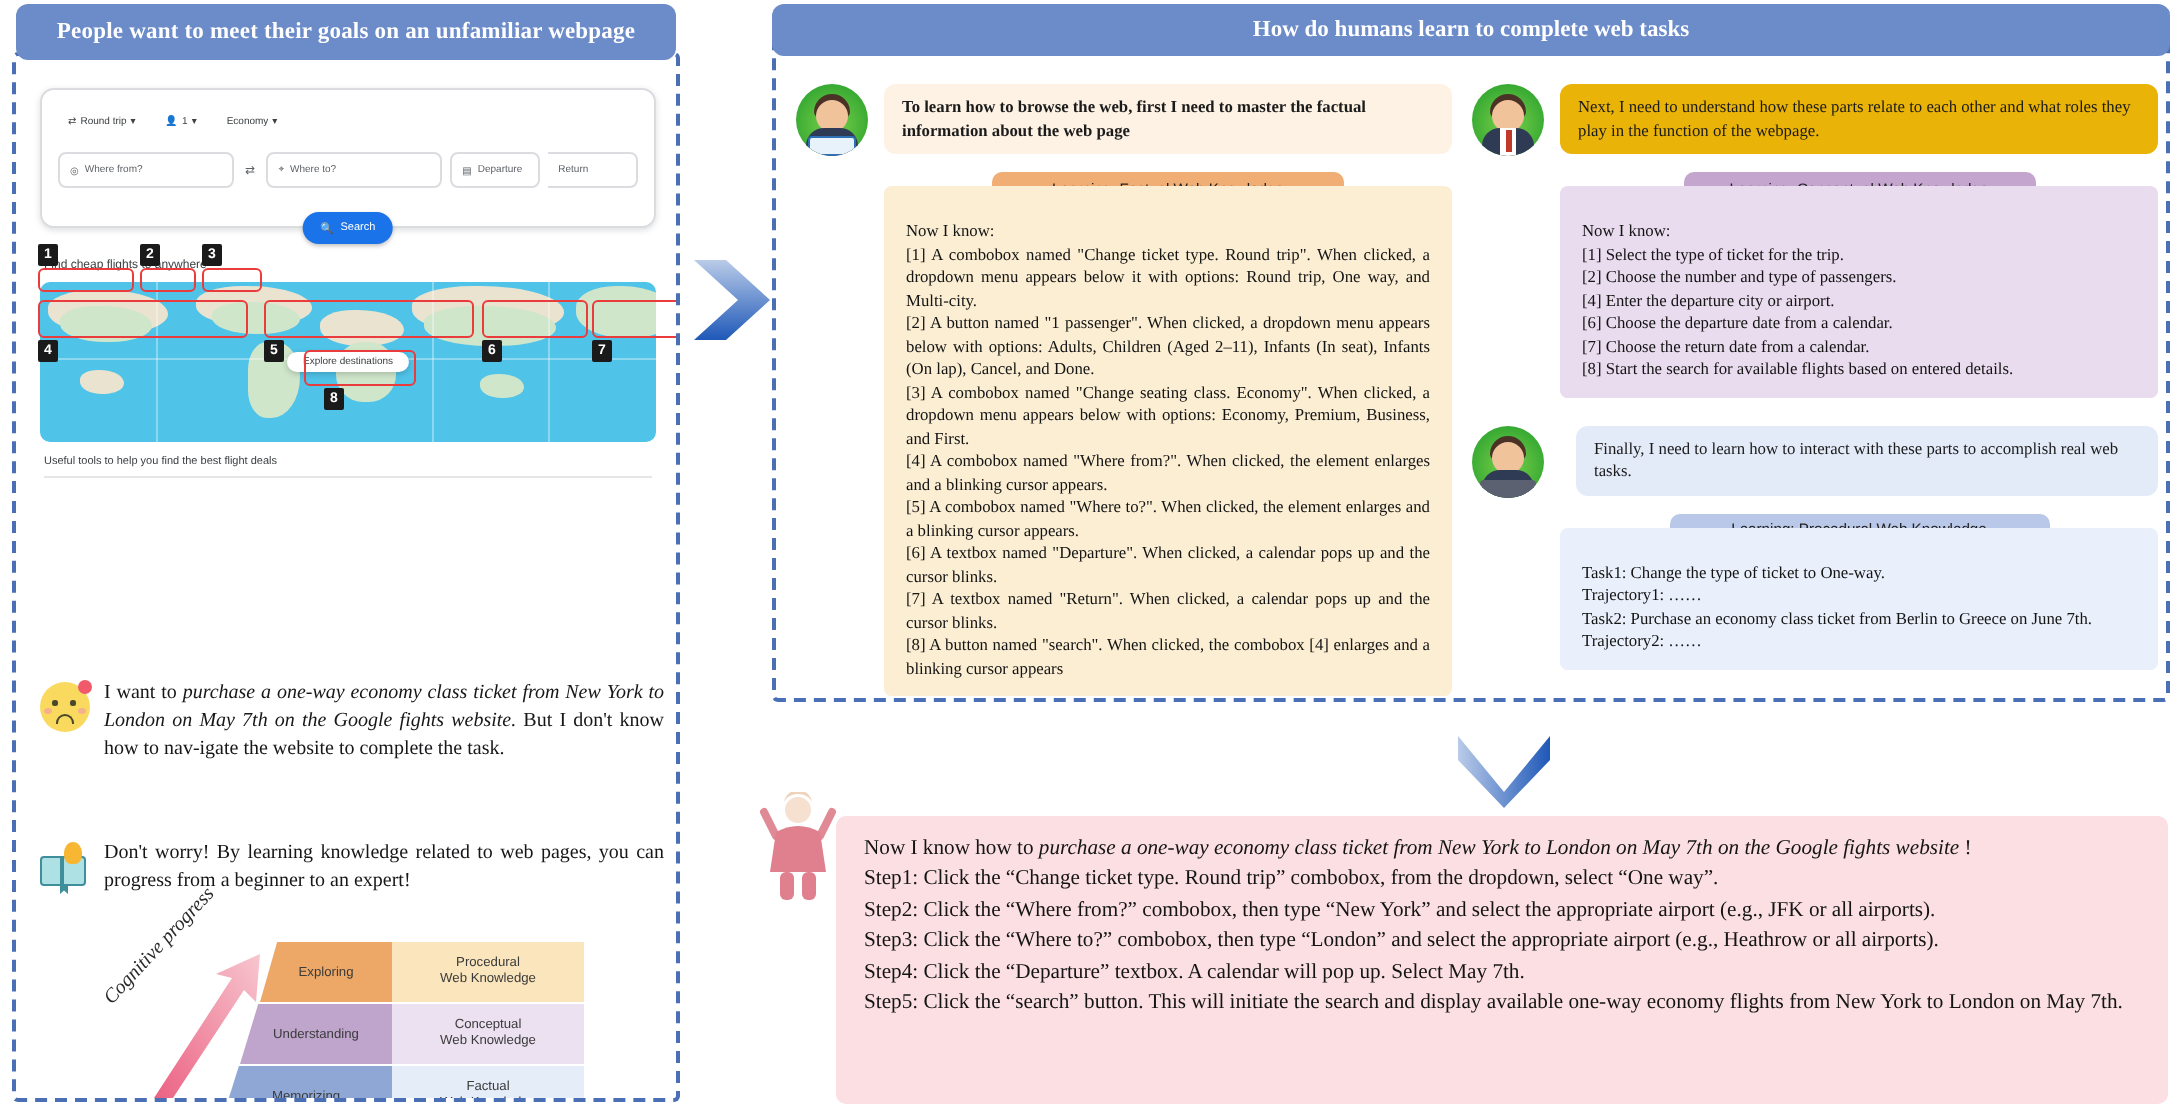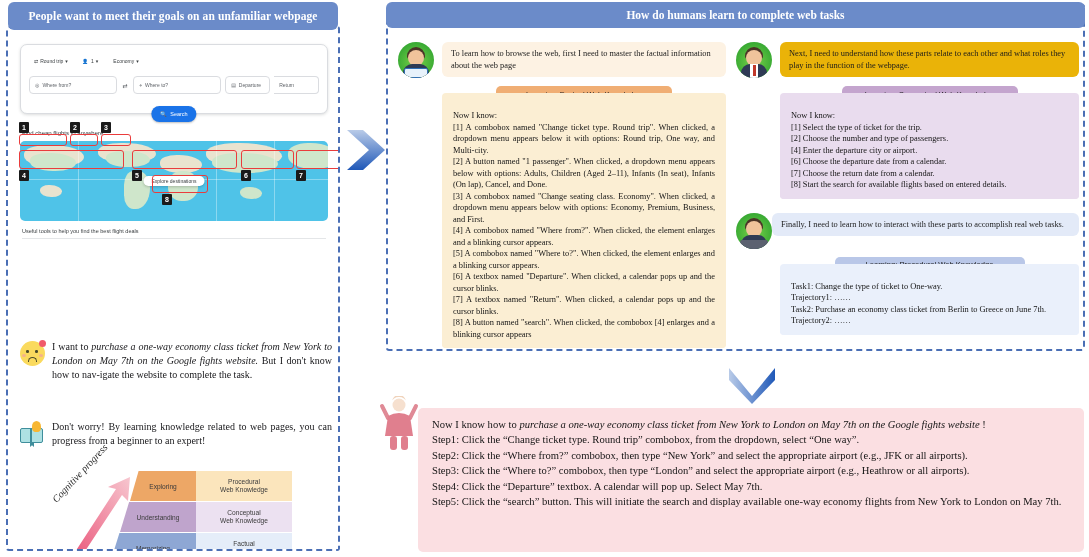--- a/index.html
+++ b/index.html
@@ -514,21 +514,21 @@
   </linearGradient>
     </defs>
   <path d="M3 2 L26 30 L49 2 L49 14 L26 38 L3 14 Z" fill="url(#cg2)"></path>
 </svg>
 
 <div class="right-title">How do humans learn to complete web tasks</div>
 
 <div class="right-panel">
 
   <div class="col left">
-    <div style="display:flex; gap:8px; align-items:flex-start;">
+    <div style="display:flex; gap:8px; align-items:flex-start;font-weight:bold;">
       <div class="avatar av-green">
         <div class="av-hair"></div>
           <div class="av-head"></div>
           <div class="av-body"></div>
           <div class="av-book"></div>
       </div>
       <div class="bubble" style="flex:1;">To learn how to browse the web, first  I need to master the factual information about the web page</div>
     </div>
     <div style="margin-left:44px; margin-top:8px;">
       <div class="tag orange">Learning: Factual Web Knowledge</div>
@@ -567,21 +567,21 @@
           <div>[1] Select the type of ticket for the trip.</div>
           <div>[2] Choose the number and type of passengers.</div>
           <div>[4] Enter the departure city or airport.</div>
           <div>[6] Choose the departure date from a calendar.</div>
           <div>[7]  Choose the return date from a calendar.</div>
           <div>[8] Start the search for available flights based on entered details.</div>
         </div>
       </div>
     </div>
 
-    <div style="display:flex; gap:0; align-items:flex-start; margin-top:14px;">
+    <div style="display:flex; gap:16px; align-items:flex-start; margin-top:14px;">
       <div class="avatar av-green">
         <div class="av-hair"></div>
           <div class="av-head"></div>
           <div class="av-body"></div>
           <div class="av-laptop"></div>
       </div>
       <div class="bubble blue" style="flex:1;">Finally, I need to learn how to interact with these parts to accomplish real web tasks.</div>
     </div>
     <div style="margin-left:44px; margin-top:8px;">
       <div class="tag blue">Learning: Procedural Web Knowledge</div>

